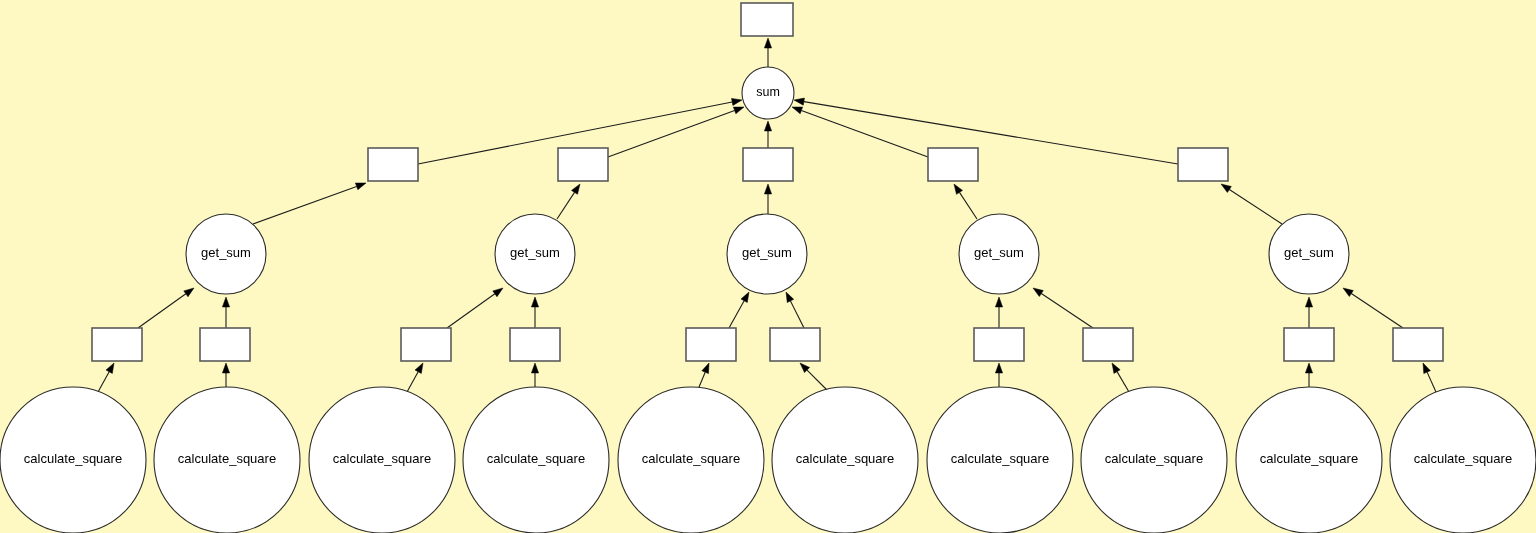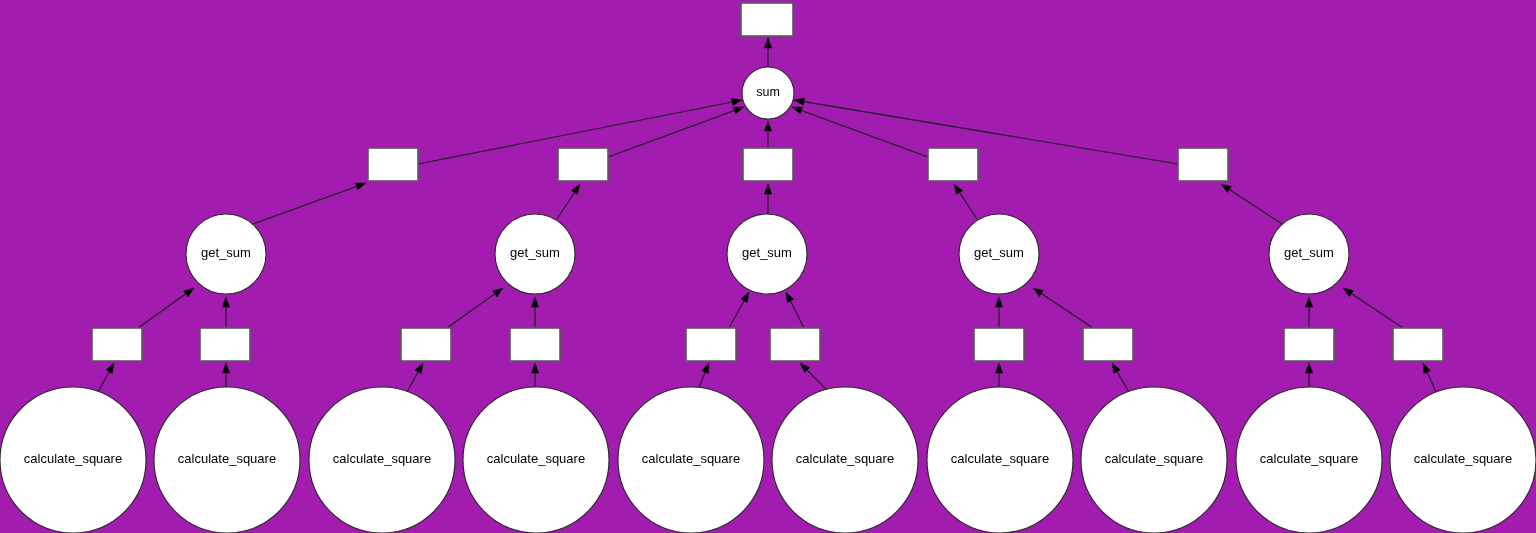--- a/index.html
+++ b/index.html
@@ -8,21 +8,21 @@
     background: #ffffff;
   }
   body {
     font-family: "Liberation Sans", sans-serif;
   }
   #diagram-root {
     position: relative;
     width: 1536px;
     height: 533px;
     overflow: hidden;
-    background: #a21caf;
+    background: #fef9c3;
   }
   #graph-svg {
     position: absolute;
     left: 0;
     top: 0;
     width: 1536px;
     height: 533px;
     display: block;
   }
   .node-shape {

